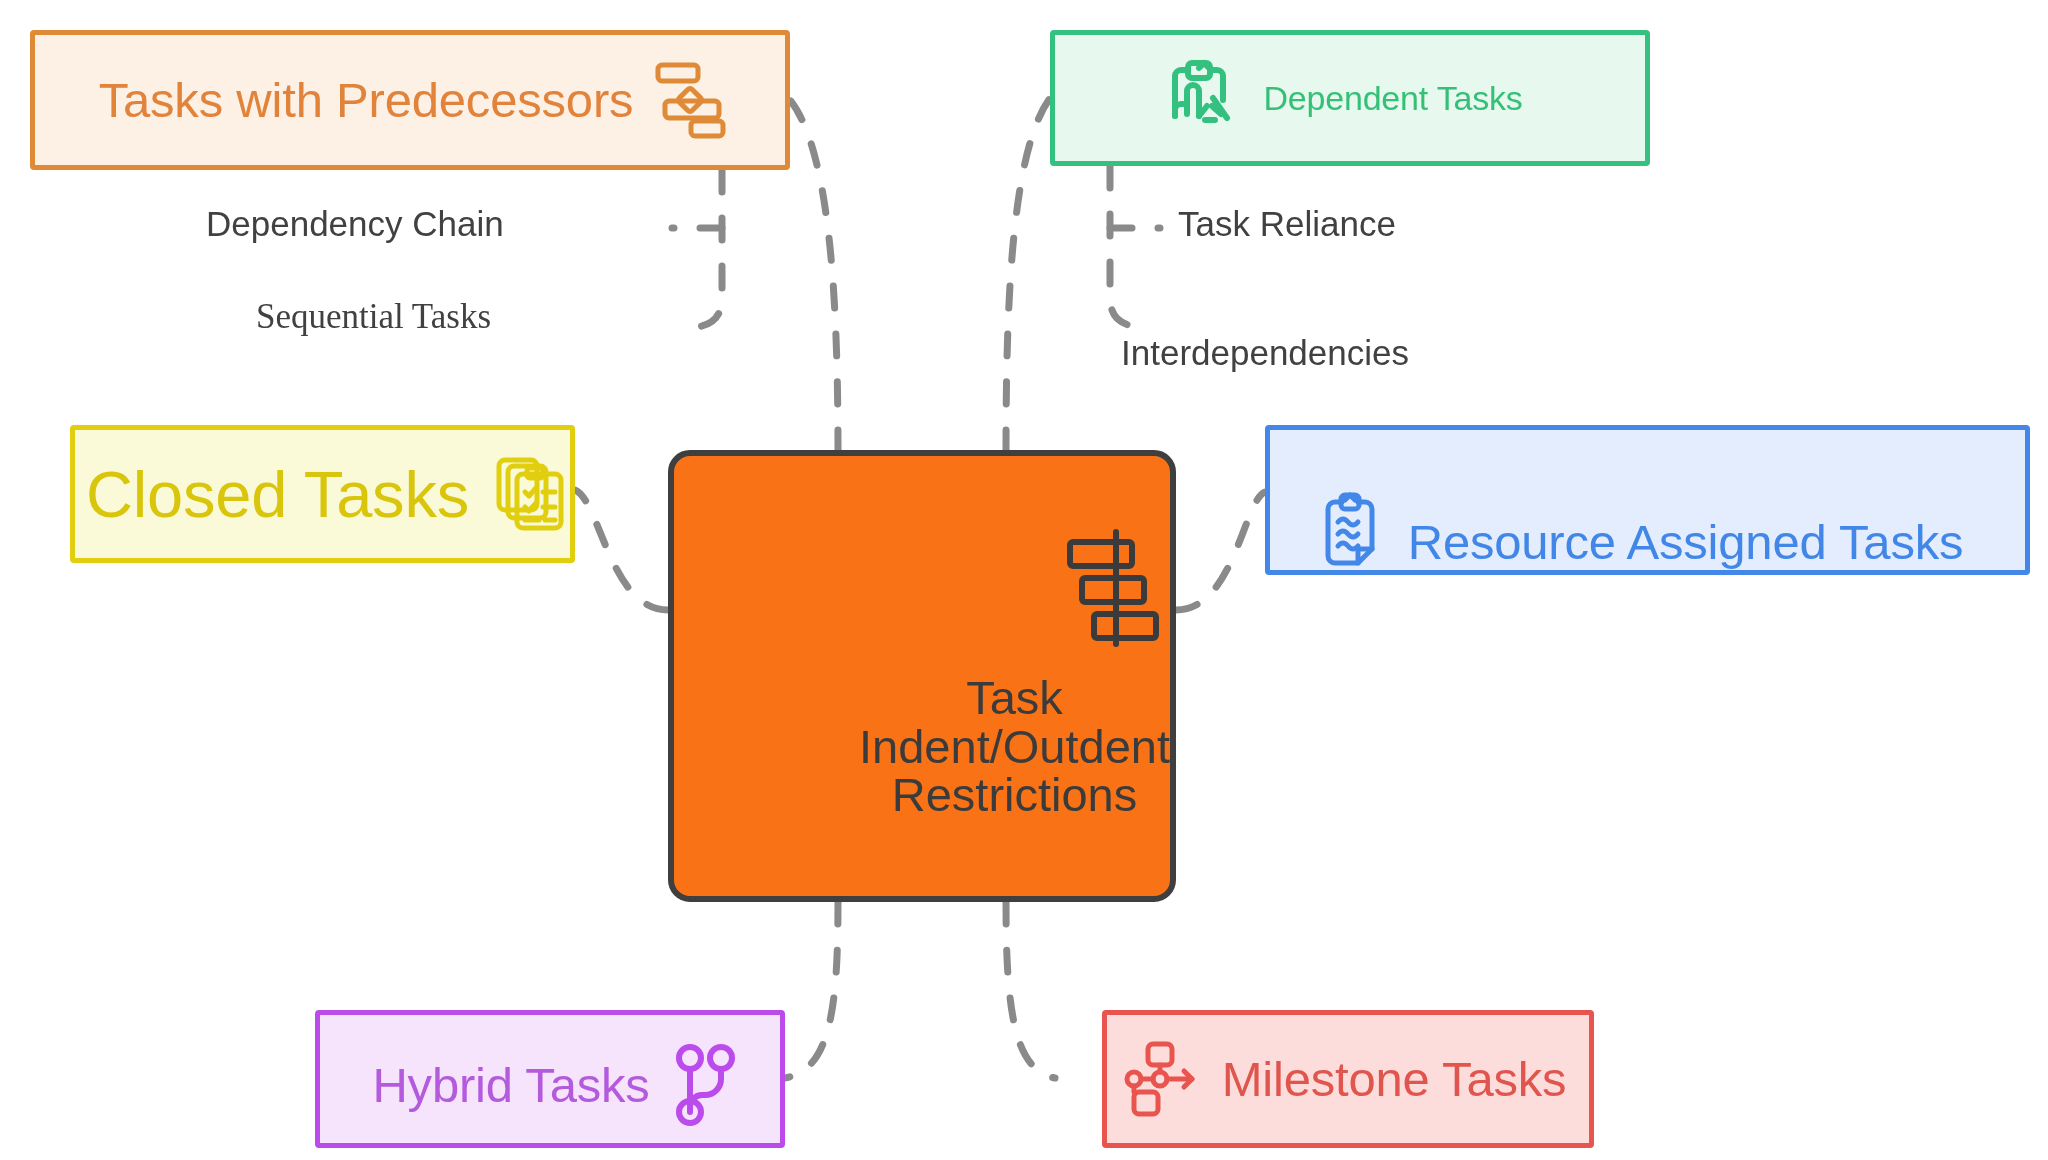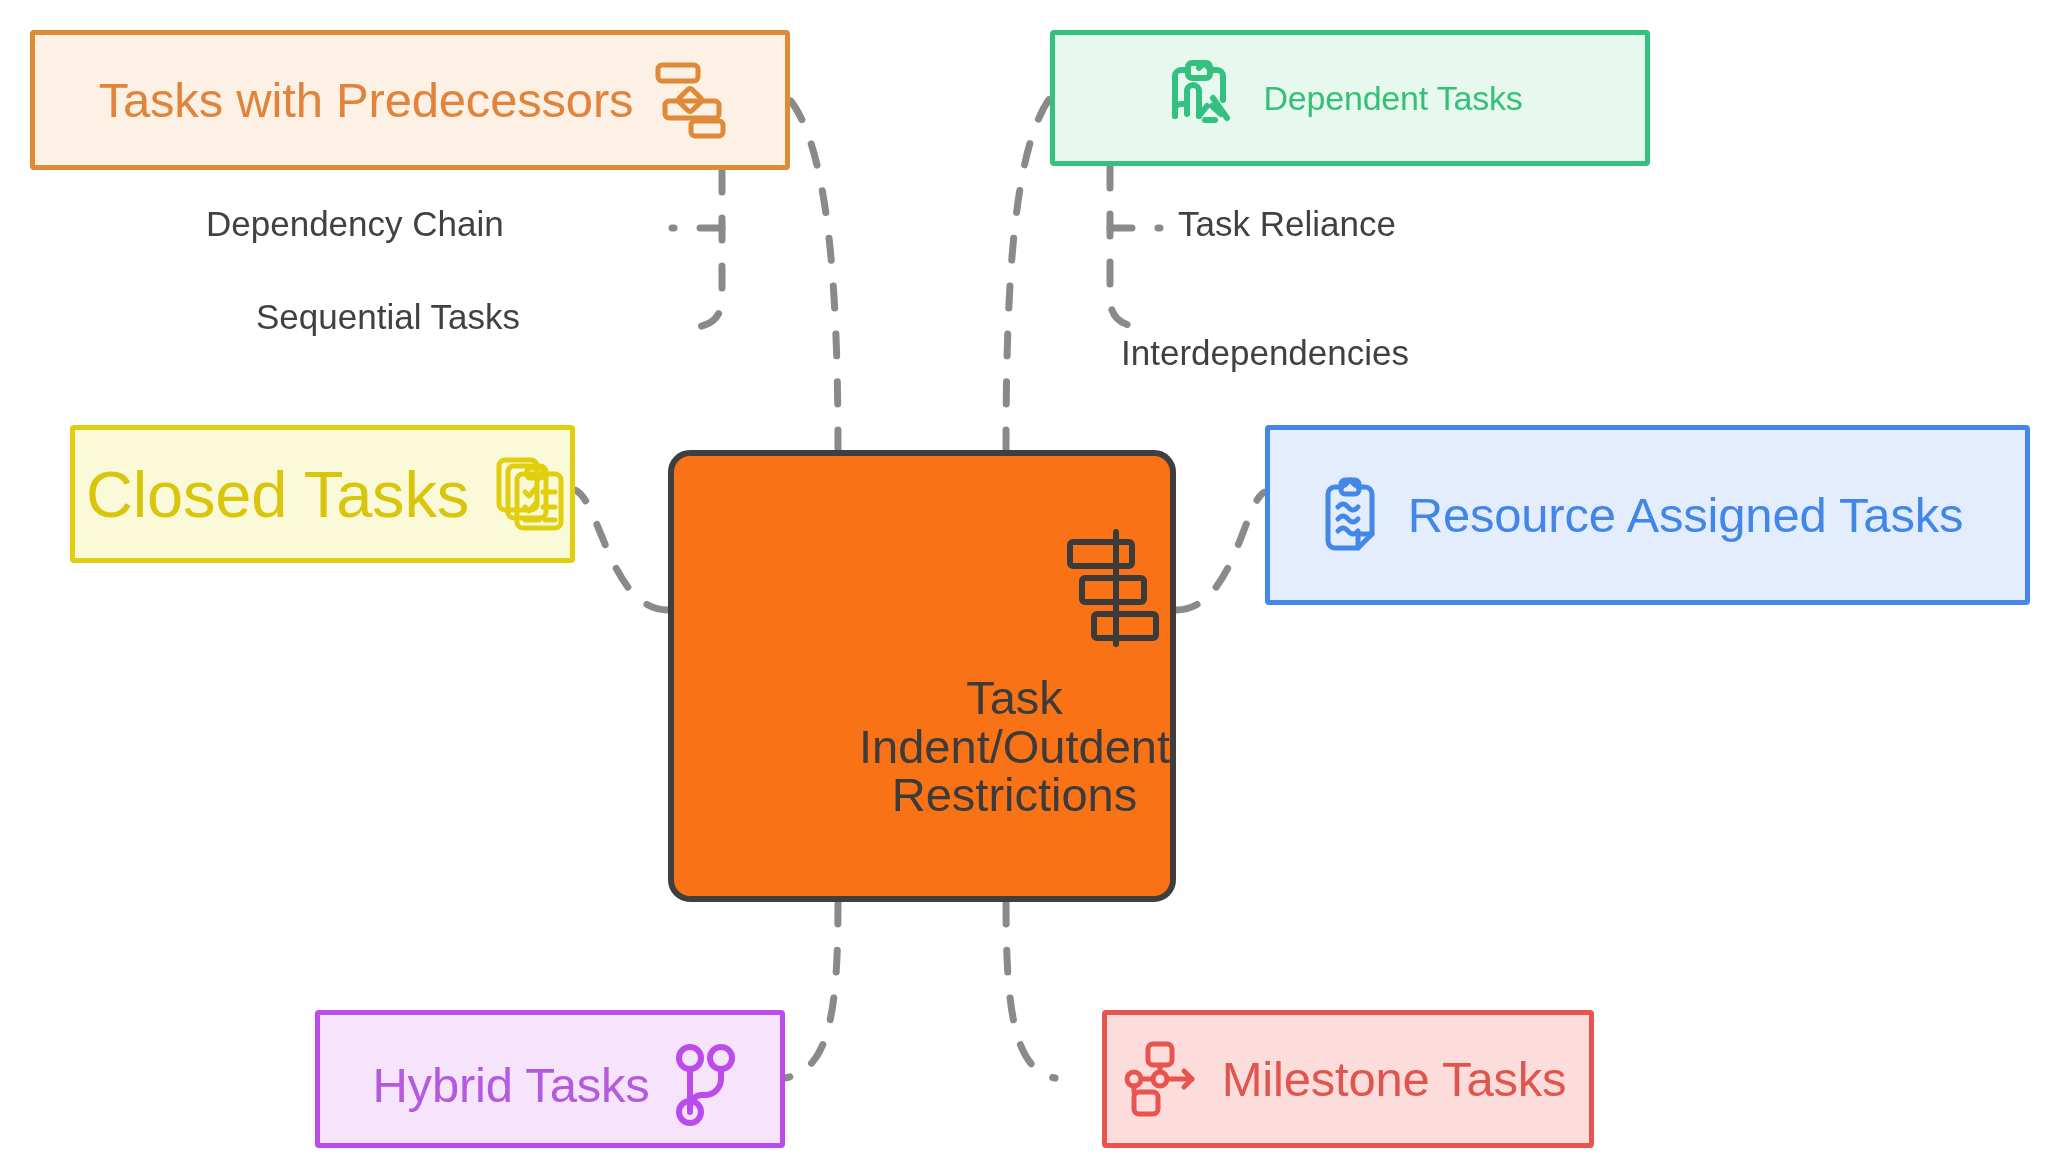--- a/index.html
+++ b/index.html
@@ -73,26 +73,27 @@
     background: #FBFAD8;
     border-color: #E1CE0E;
     border-width: 5px;
     padding: 0 28px 0 34px;
     gap: 26px;
   }
   #n-closed .lbl { color: #D9C50C; font-size: 65px; }
 
   
   #n-resource {
-    left: 1265px; top: 425px; width: 765px; height: 180px;
+    left: 1265px; top: 425px; width: 765px; height: 150px;
     background: #E3EDFD;
     border-color: #4387E8;
     border-width: 5px;
     padding: 0 34px 0 24px;
     gap: 22px;
+    align-items: flex-end;
   }
   #n-resource .lbl { color: #4287E8; font-size: 49px; }
 
   
   #n-hybrid {
     left: 315px; top: 1010px; width: 470px; height: 138px;
     background: #F6E3FC;
     border-color: #BC4BEC;
     border-width: 5px;
     padding: 12px 26px 0 34px;
@@ -136,21 +137,21 @@
 
   
   .sublabel {
     position: absolute;
     color: #414141;
     font-size: 35px;
     white-space: nowrap;
     z-index: 3;
   }
   #sl-dependency-chain { left: 206px; top: 204px; }
-  #sl-sequential-tasks { left: 256px; top: 297px; }
+  #sl-sequential-tasks { left: 256px; top: 297px; font-family: Liberation Serif, serif; }
   #sl-task-reliance    { left: 1178px; top: 204px; }
   #sl-interdependencies{ left: 1121px; top: 297px; margin-top: 36px; }
 </style>
 </head>
 <body>
 
 <div id="canvas">
 
   <svg id="wires" viewBox="0 0 2048 1160" xmlns="http://www.w3.org/2000/svg">
     <g fill="none" stroke="#8A8A8A" stroke-width="7" stroke-linecap="round" stroke-dasharray="22 26">

